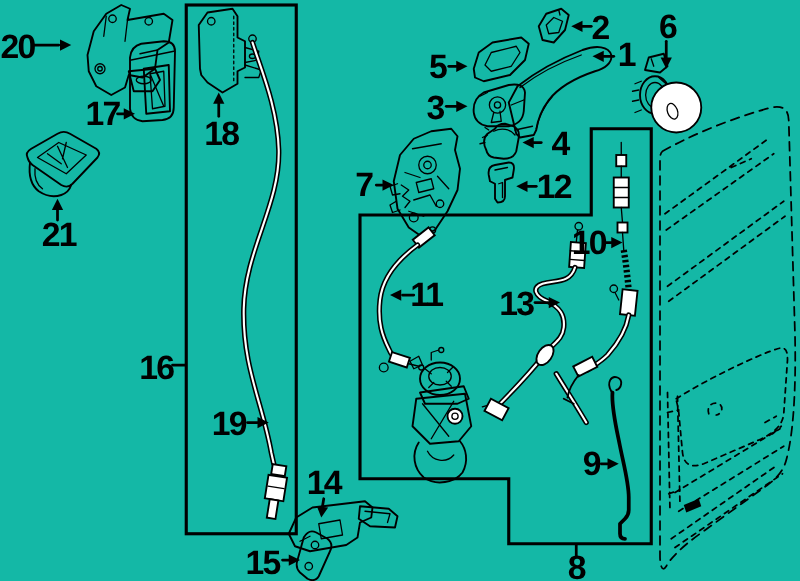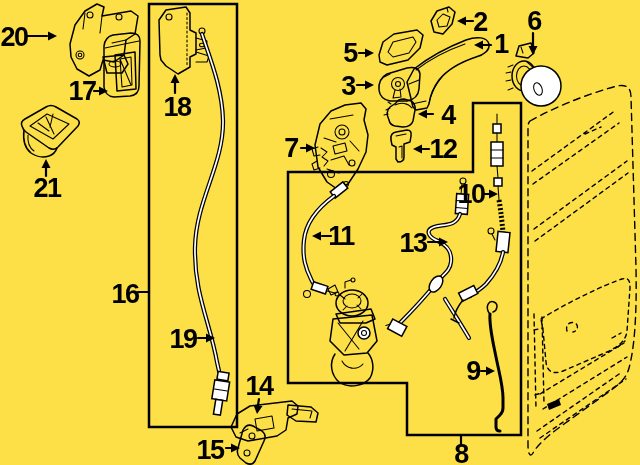--- a/index.html
+++ b/index.html
@@ -1,16 +1,16 @@
 <!DOCTYPE html>
 <html><head>
 <meta charset="utf-8">
 <style>
   html,body{margin:0;padding:0;background:#fff;}
-  #stage{position:relative;width:640px;height:465px;background:#fde047;overflow:hidden;}
+  #stage{position:relative;width:640px;height:465px;background:#14b8a6;overflow:hidden;}
   svg{display:block;}
   .ln{fill:none;stroke:#000;stroke-width:1.5;stroke-linecap:round;stroke-linejoin:round;}
   .thin{fill:none;stroke:#000;stroke-width:1.05;stroke-linecap:round;stroke-linejoin:round;}
   .bx{fill:none;stroke:#000;stroke-width:2.5;stroke-linejoin:miter;}
   .cabl{fill:none;stroke:#000;stroke-width:4.2;stroke-linecap:round;}
   .cabw{fill:none;stroke:#fff;stroke-width:1.7;stroke-linecap:round;}
   .rod{fill:none;stroke:#000;stroke-width:3;stroke-linecap:round;stroke-linejoin:round;}
   .coil{fill:none;stroke:#000;stroke-width:5;stroke-dasharray:2 2;}
   .dash{fill:none;stroke:#000;stroke-width:1.4;stroke-linecap:round;stroke-dasharray:7 5;}
   .dash2{fill:none;stroke:#000;stroke-width:1.4;stroke-linecap:round;stroke-dasharray:4 4;}

